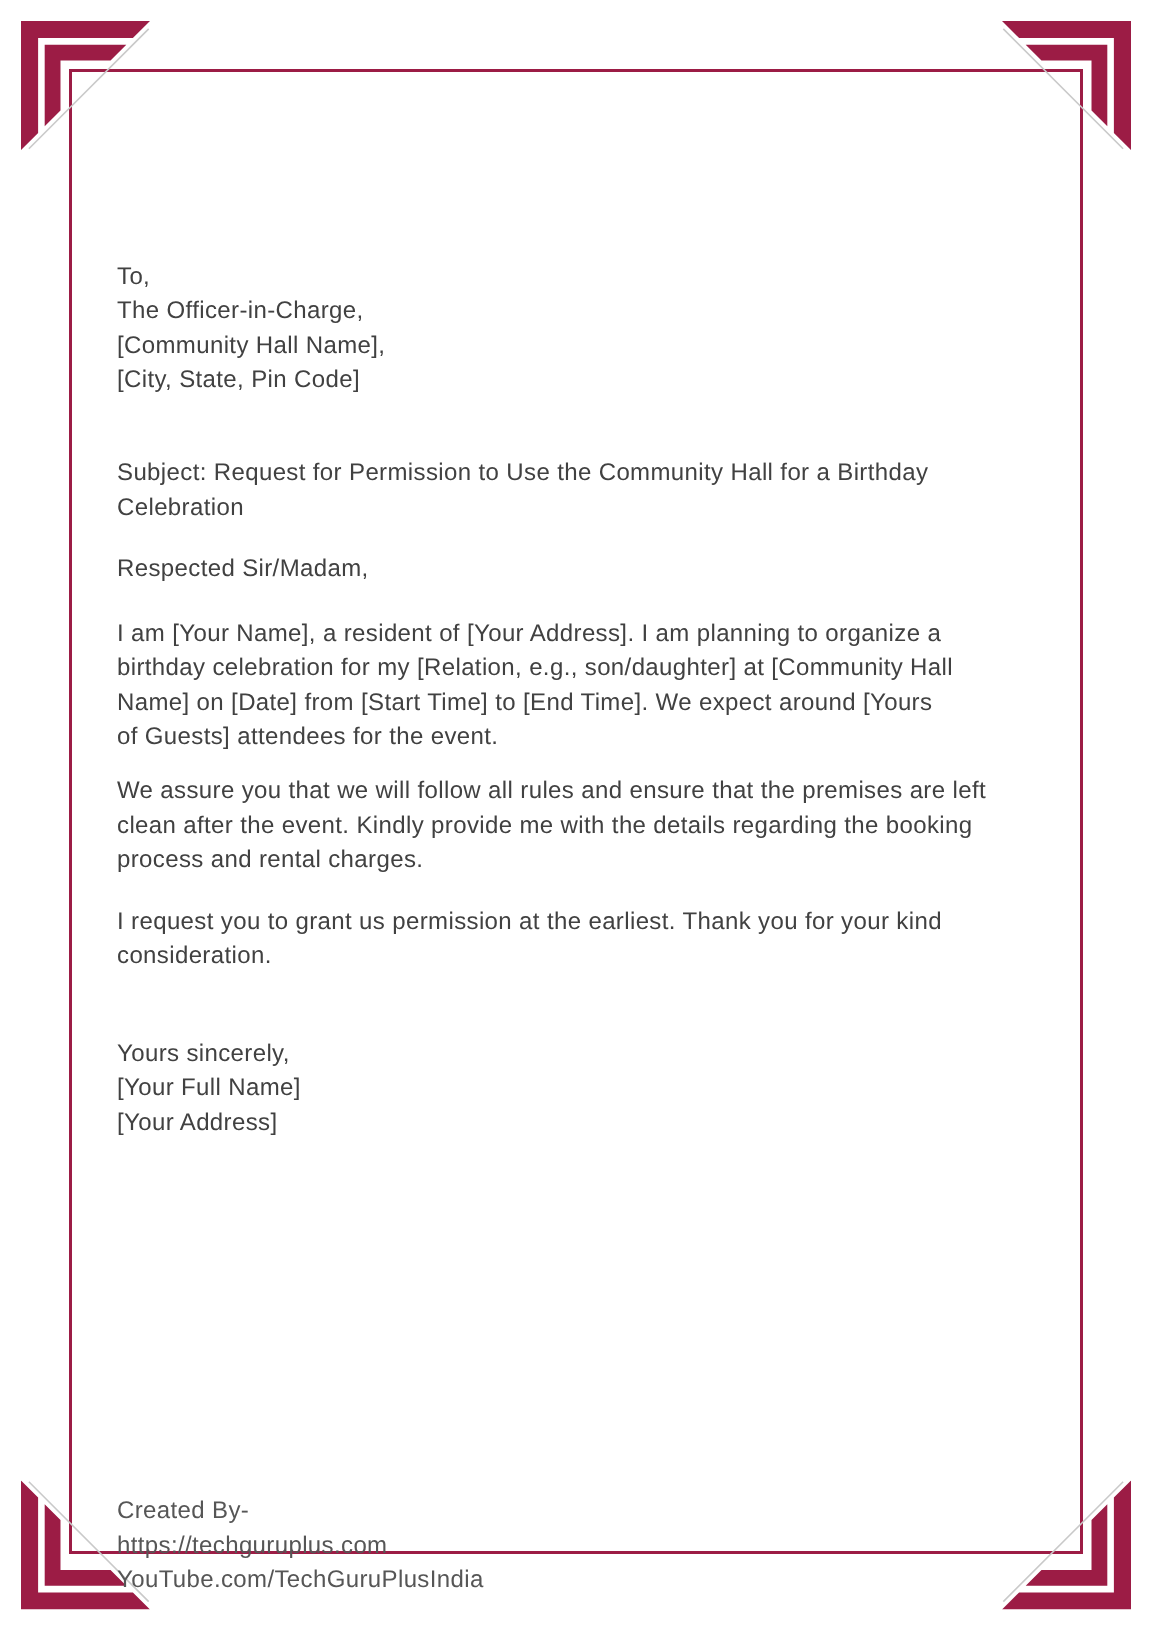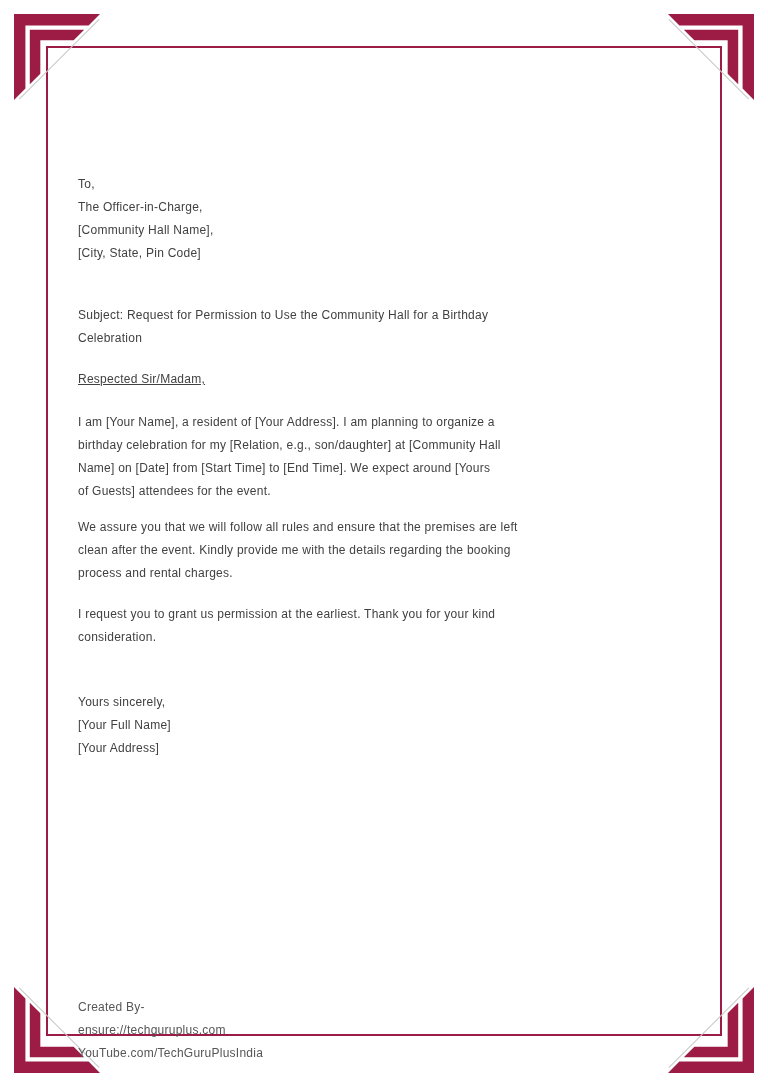--- a/index.html
+++ b/index.html
@@ -40,33 +40,33 @@
   .corner.bl { left: 14px;  bottom: 13px; transform: scaleY(-1); }
   .corner.br { right: 14px; bottom: 13px; transform: scale(-1,-1); }
 
   
   .content {
     position: absolute;
     left: 78px;
     top: 0;
     right: 40px;
     bottom: 0;
-    font-size: 12px;
+    font-size: 16px;
     line-height: 23px;
     letter-spacing: 0.25px;
     color: #414141;
   }
   .block {
     position: absolute;
     left: 0;
     white-space: nowrap;
   }
   .blk-recipient  { top: 173px; }
   .blk-subject    { top: 304px; }
-  .blk-salutation { top: 368px; text-decoration: underline; }
+  .blk-salutation { top: 368px; }
   .blk-para1      { top: 411px; }
   .blk-para2      { top: 516px; }
   .blk-para3      { top: 603px; }
   .blk-closing    { top: 691px; }
   .blk-footer     { top: 996px; color: #565656; }
   .blk-footer .line { text-decoration: none; }
 </style>
 </head>
 <body>
 
@@ -140,18 +140,18 @@
     </div>
 
     <div class="block blk-closing">
       <div class="line">Yours sincerely,</div>
       <div class="line">[Your Full Name]</div>
       <div class="line">[Your Address]</div>
     </div>
 
     <div class="block blk-footer">
       <div class="line">Created By-</div>
-      <div class="line">ensure://techguruplus.com</div>
+      <div class="line">https://techguruplus.com</div>
       <div class="line">YouTube.com/TechGuruPlusIndia</div>
     </div>
 
   </div>
 </div>
 
 </body></html>

